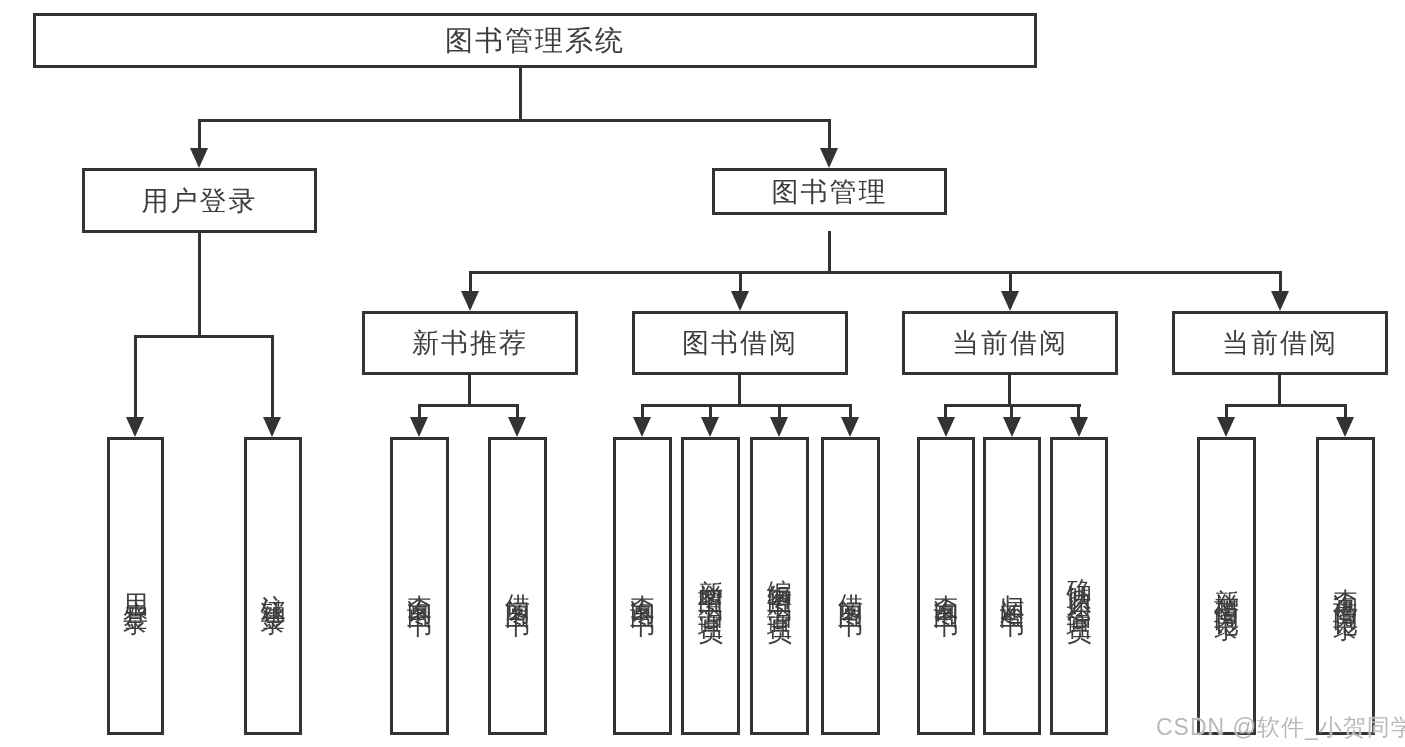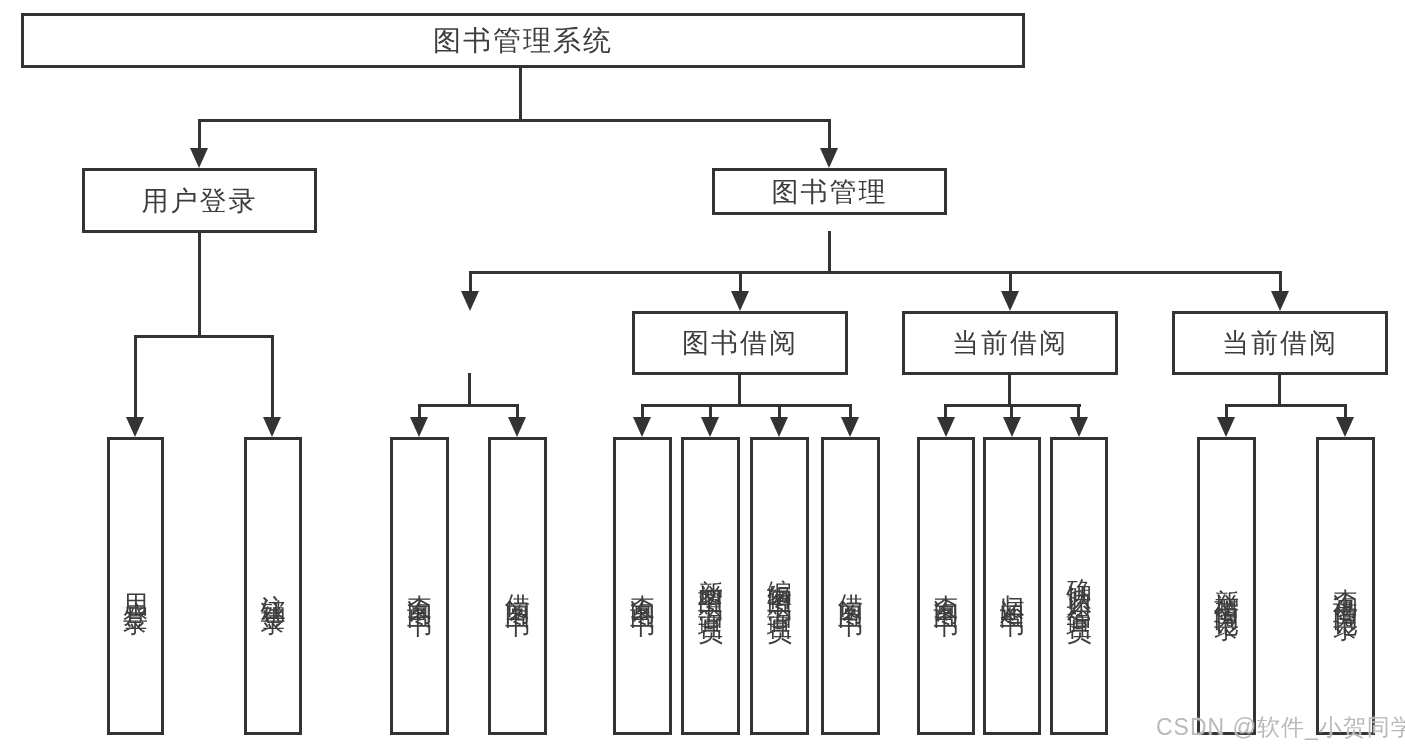--- a/index.html
+++ b/index.html
@@ -35,21 +35,21 @@
     position: absolute;
     background: var(--box-bg);
     border: 3px solid var(--line);
     display: flex; align-items: center; justify-content: center;
     color: var(--text);
     font-size: 27px;
     letter-spacing: 2px;
     white-space: nowrap;
     z-index: 2;
   }
-  .hbox.root { font-size: 28px; }
+  .hbox.root { font-size: 28px; margin-left: 12px; }
 
   
   .leaf {
     position: absolute;
     top: 437px; height: 298px;
     background: var(--box-bg);
     border: 3px solid var(--line);
     display: flex; align-items: center; justify-content: center;
     z-index: 2;
   }
@@ -142,20 +142,23 @@
     <span>图书管理系统</span>
   </div>
 
   <div class="hbox" style="left:82px; top:168px; width:235px; height:65px;">
     <span>用户登录</span>
   </div>
   <div class="hbox" style="left:712px; top:168px; width:235px; height:47px;">
     <span>图书管理</span>
   </div>
 
+  <div class="hbox" style="left:362px; top:311px; width:216px; height:64px;">
+    <span>新书推荐</span>
+  </div>
   <div class="hbox" style="left:632px; top:311px; width:216px; height:64px;">
     <span>图书借阅</span>
   </div>
   <div class="hbox" style="left:902px; top:311px; width:216px; height:64px;">
     <span>当前借阅</span>
   </div>
   <div class="hbox" style="left:1172px; top:311px; width:216px; height:64px;">
     <span>当前借阅</span>
   </div>
 

